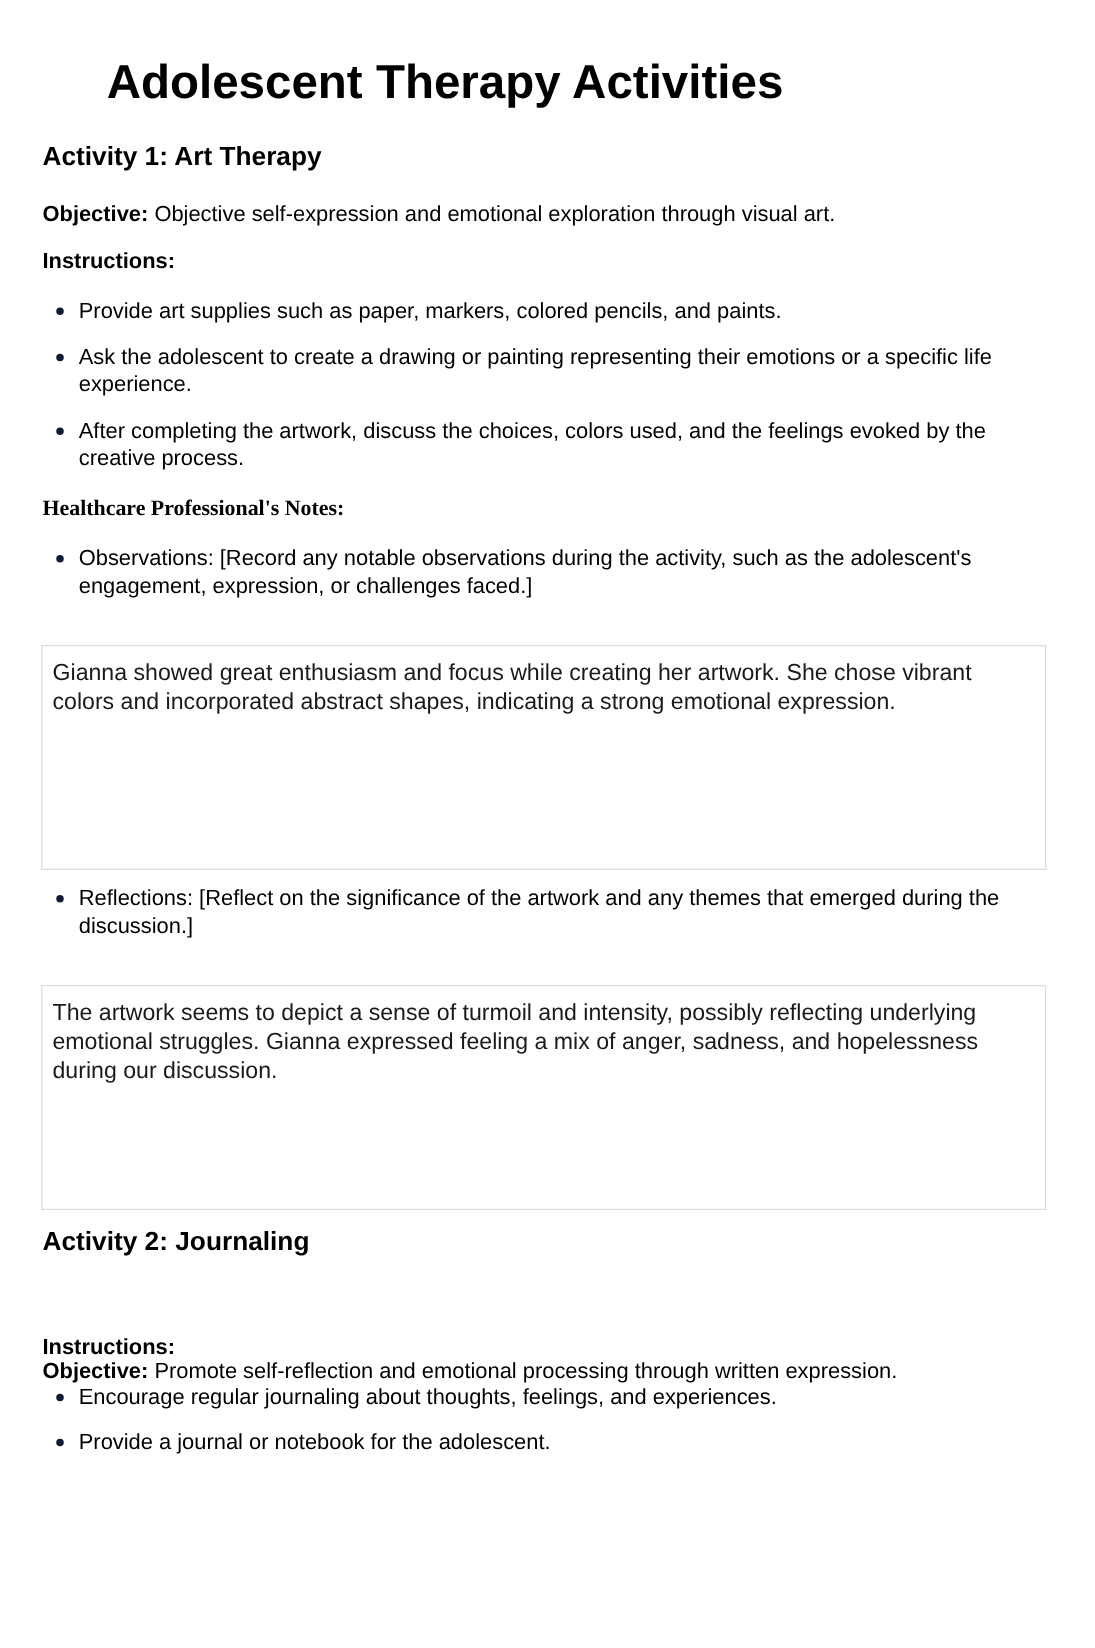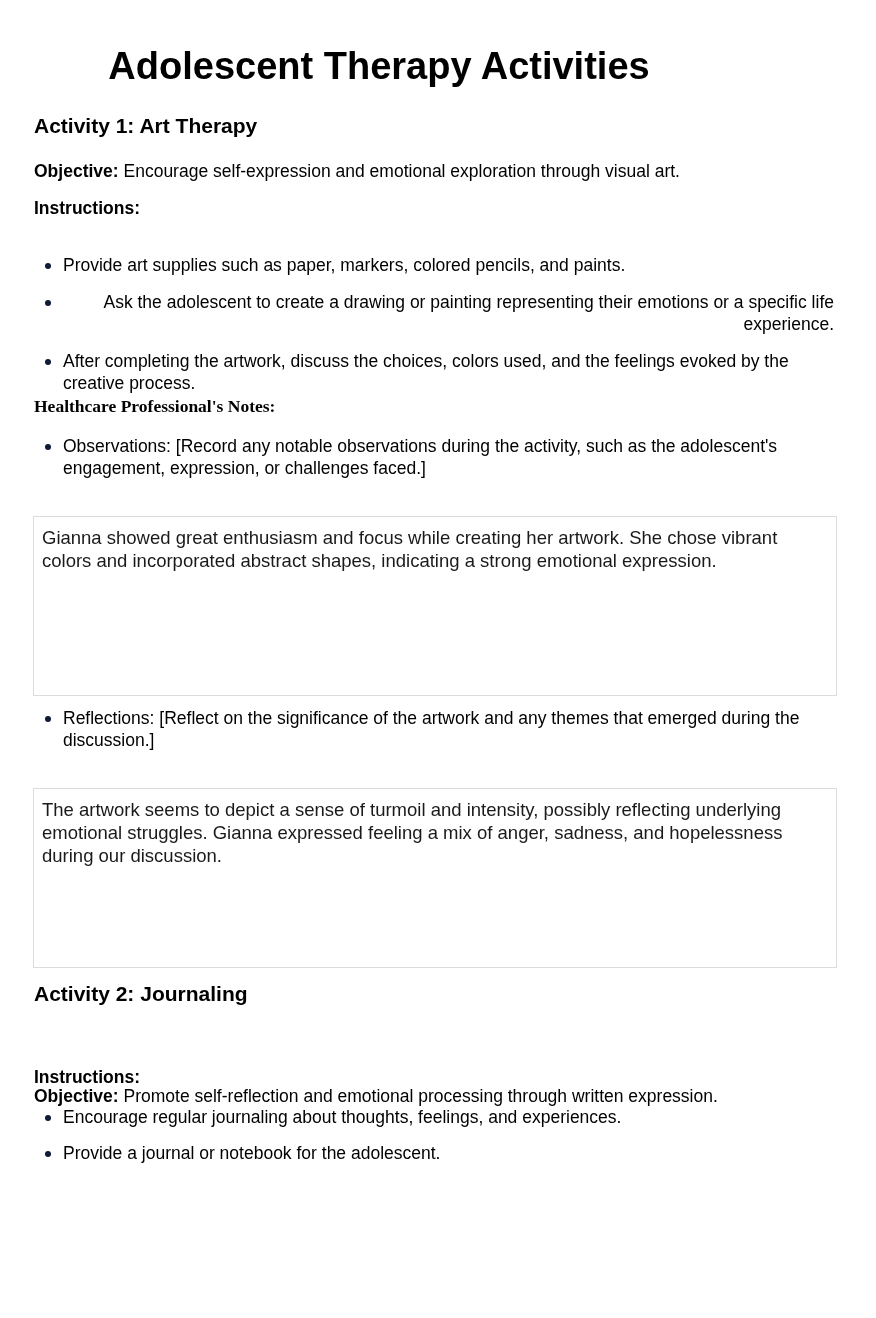--- a/index.html
+++ b/index.html
@@ -14,21 +14,20 @@
   }
   h1 {
     font-size: 38px;
     font-weight: bold;
     text-align: center;
     position: absolute;
     top: 44px;
     left: 0;
     width: 712px;
     line-height: 44px;
-    margin-left: 23px;
   }
   .abs { position: absolute; left: 34px; }
   h2 {
     font-size: 21px;
     font-weight: bold;
     line-height: 26px;
   }
   .para {
     font-size: 17.5px;
     line-height: 22px;
@@ -69,30 +68,30 @@
 </style>
 </head>
 <body>
 
 <h1>Adolescent Therapy Activities</h1>
 
 <h2 class="abs" style="top:113px;">Activity 1: Art Therapy</h2>
 
 <p class="abs para" style="top:160px;">
   <b>Objective:</b>
-  <span>Encourage self-expression and emotional exploration through visual art.</span>
+  <span>Objective self-expression and emotional exploration through visual art.</span>
 </p>
 
 <p class="abs para" style="top:197px;">
   <b>Instructions:</b>
 </p>
 
-<ul class="abs bullets" style="top:254px;">
+<ul class="abs bullets" style="top:237px;">
   <li style="margin-bottom:15px;">Provide art supplies such as paper, markers, colored pencils, and paints.</li>
-  <li style="margin-bottom:15px;text-align:right;">Ask the adolescent to create a drawing or painting representing their emotions or a specific life experience.</li>
+  <li style="margin-bottom:15px;">Ask the adolescent to create a drawing or painting representing their emotions or a specific life experience.</li>
   <li>After completing the artwork, discuss the choices, colors used, and the feelings evoked by the creative process.</li>
 </ul>
 
 <p class="abs para" style="top:395px;font-family:Liberation Serif, serif;">
   <b>Healthcare Professional's Notes:</b>
 </p>
 
 <ul class="abs bullets" style="top:435px;">
   <li>Observations: [Record any notable observations during the activity, such as the adolescent's engagement, expression, or challenges faced.]</li>
 </ul>

